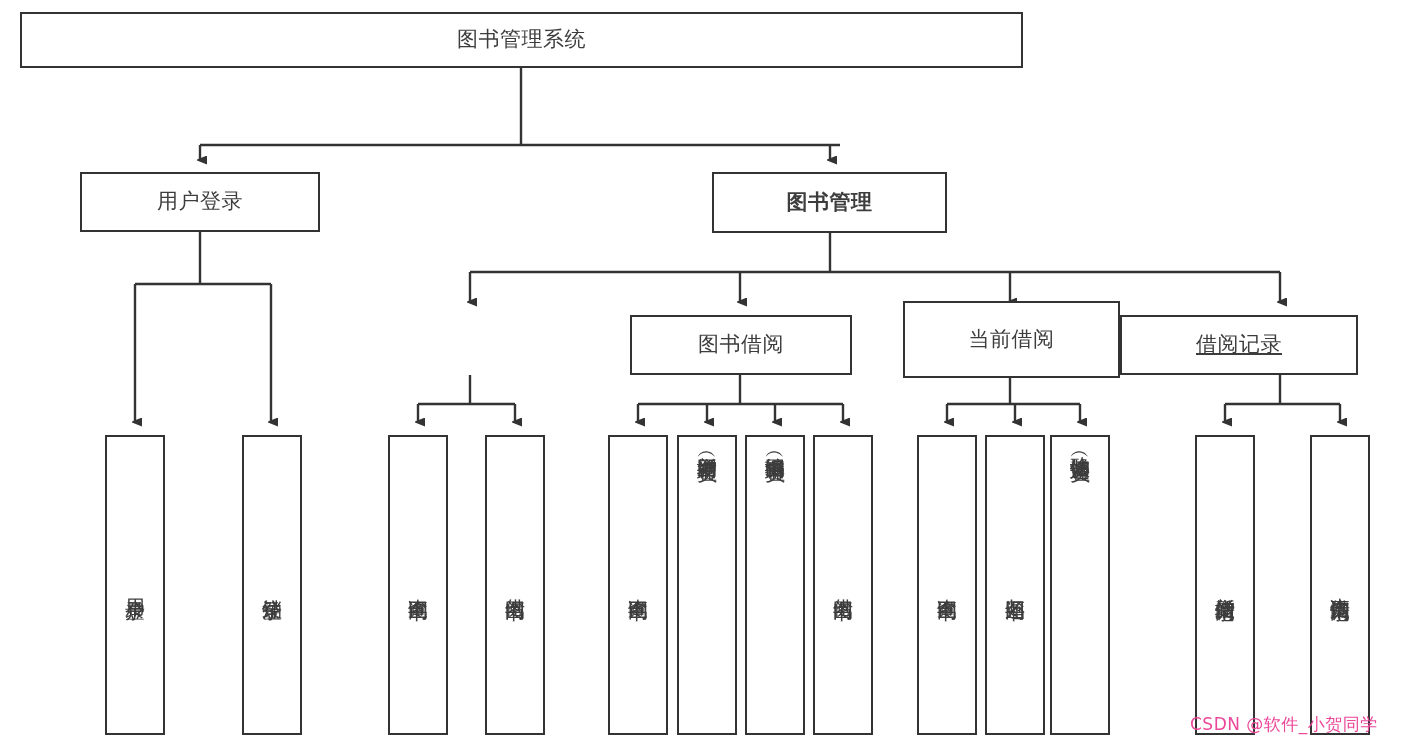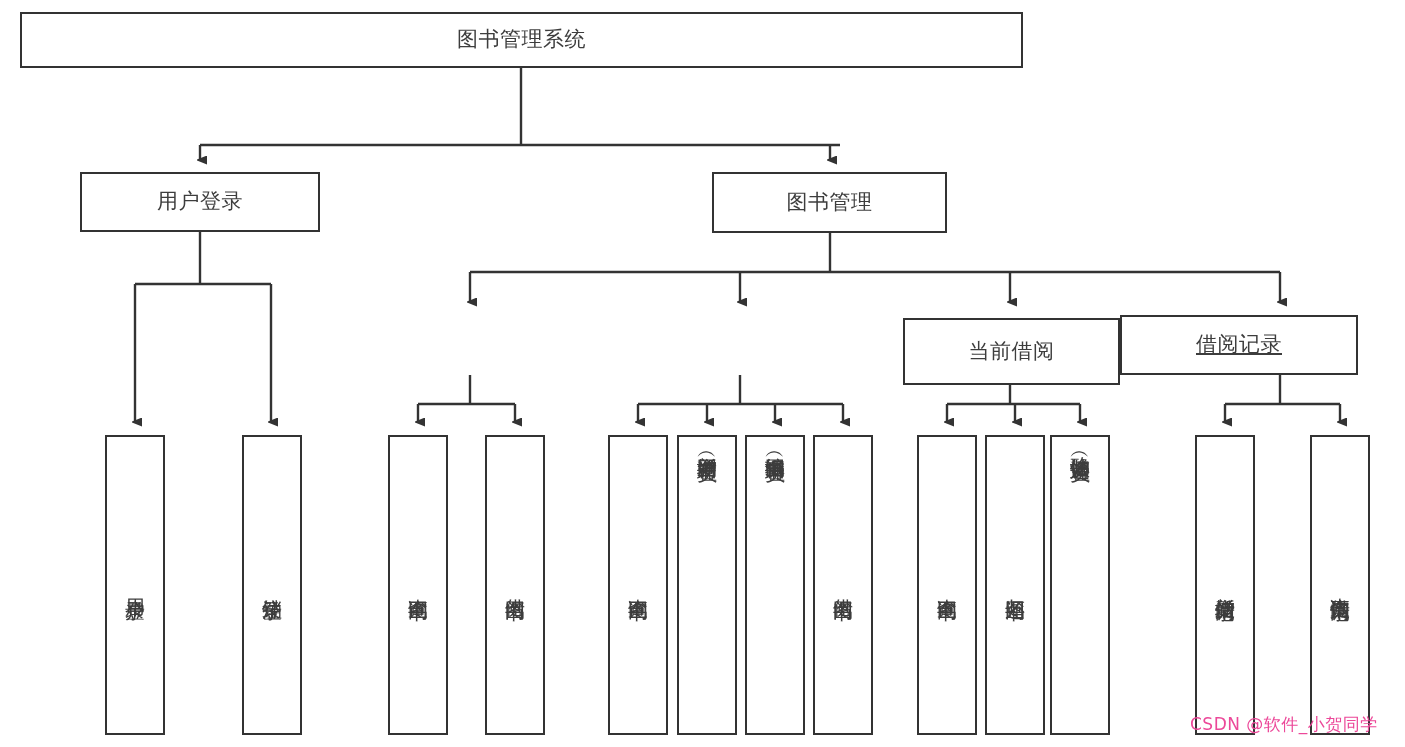--- a/index.html
+++ b/index.html
@@ -118,25 +118,26 @@
       <path d="M1225,404 L1340,404"></path>
       <path d="M1225,404 L1225,422" marker-end="url(#arrow)"></path>
       <path d="M1340,404 L1340,422" marker-end="url(#arrow)"></path>
     </g>
   </svg>
 
   <div class="node node-root node-h" style="left:20px; top:12px; width:1003px; height:56px;">图书管理系统</div>
 
   <div class="node node-h" style="left:80px; top:172px; width:240px; height:60px;">用户登录</div>
 
-  <div class="node node-h" style="left:712px; top:172px; width:235px; height:61px;">图书管理</div>
+  <div class="node node-h" style="left:712px; top:172px; width:235px; height:61px;font-weight:bold;">图书管理</div>
 
 
+  <div class="node node-h" style="left:630px; top:315px; width:222px; height:60px;">图书借阅</div>
 
-  <div class="node node-h" style="left:903px; top:318px; width:217px; height:67px;">当前借阅</div>
+  <div class="node node-h" style="left:903px; top:301px; width:217px; height:77px;">当前借阅</div>
 
   <div class="node node-h" style="left:1120px; top:315px; width:238px; height:60px;text-decoration:underline;">借阅记录</div>
 
   <div class="node node-v" style="left:105px; top:435px; width:60px; height:300px;">用户登录</div>
 
   <div class="node node-v" style="left:242px; top:435px; width:60px; height:300px;">注销登录</div>
 
   <div class="node node-v" style="left:388px; top:435px; width:60px; height:300px;">查询图书</div>
 
   <div class="node node-v" style="left:485px; top:435px; width:60px; height:300px;">借阅图书</div>

